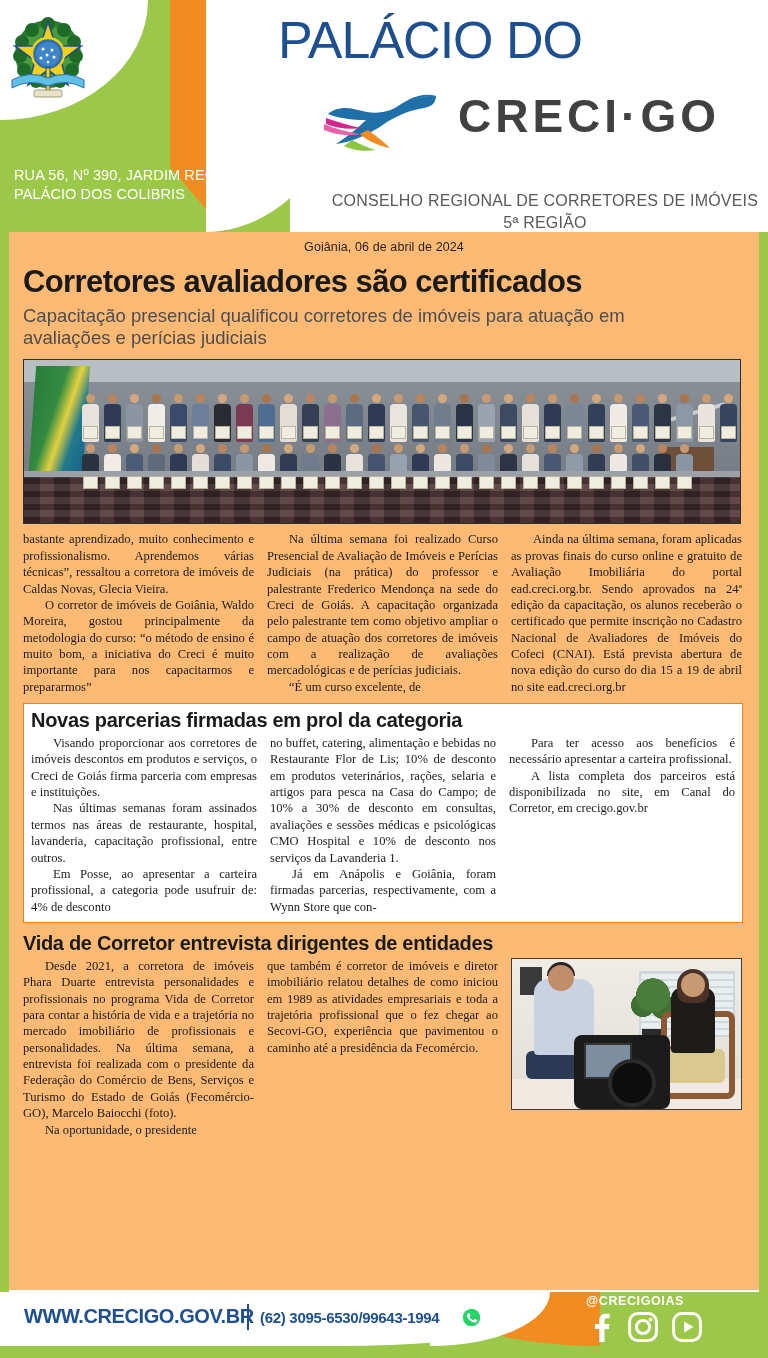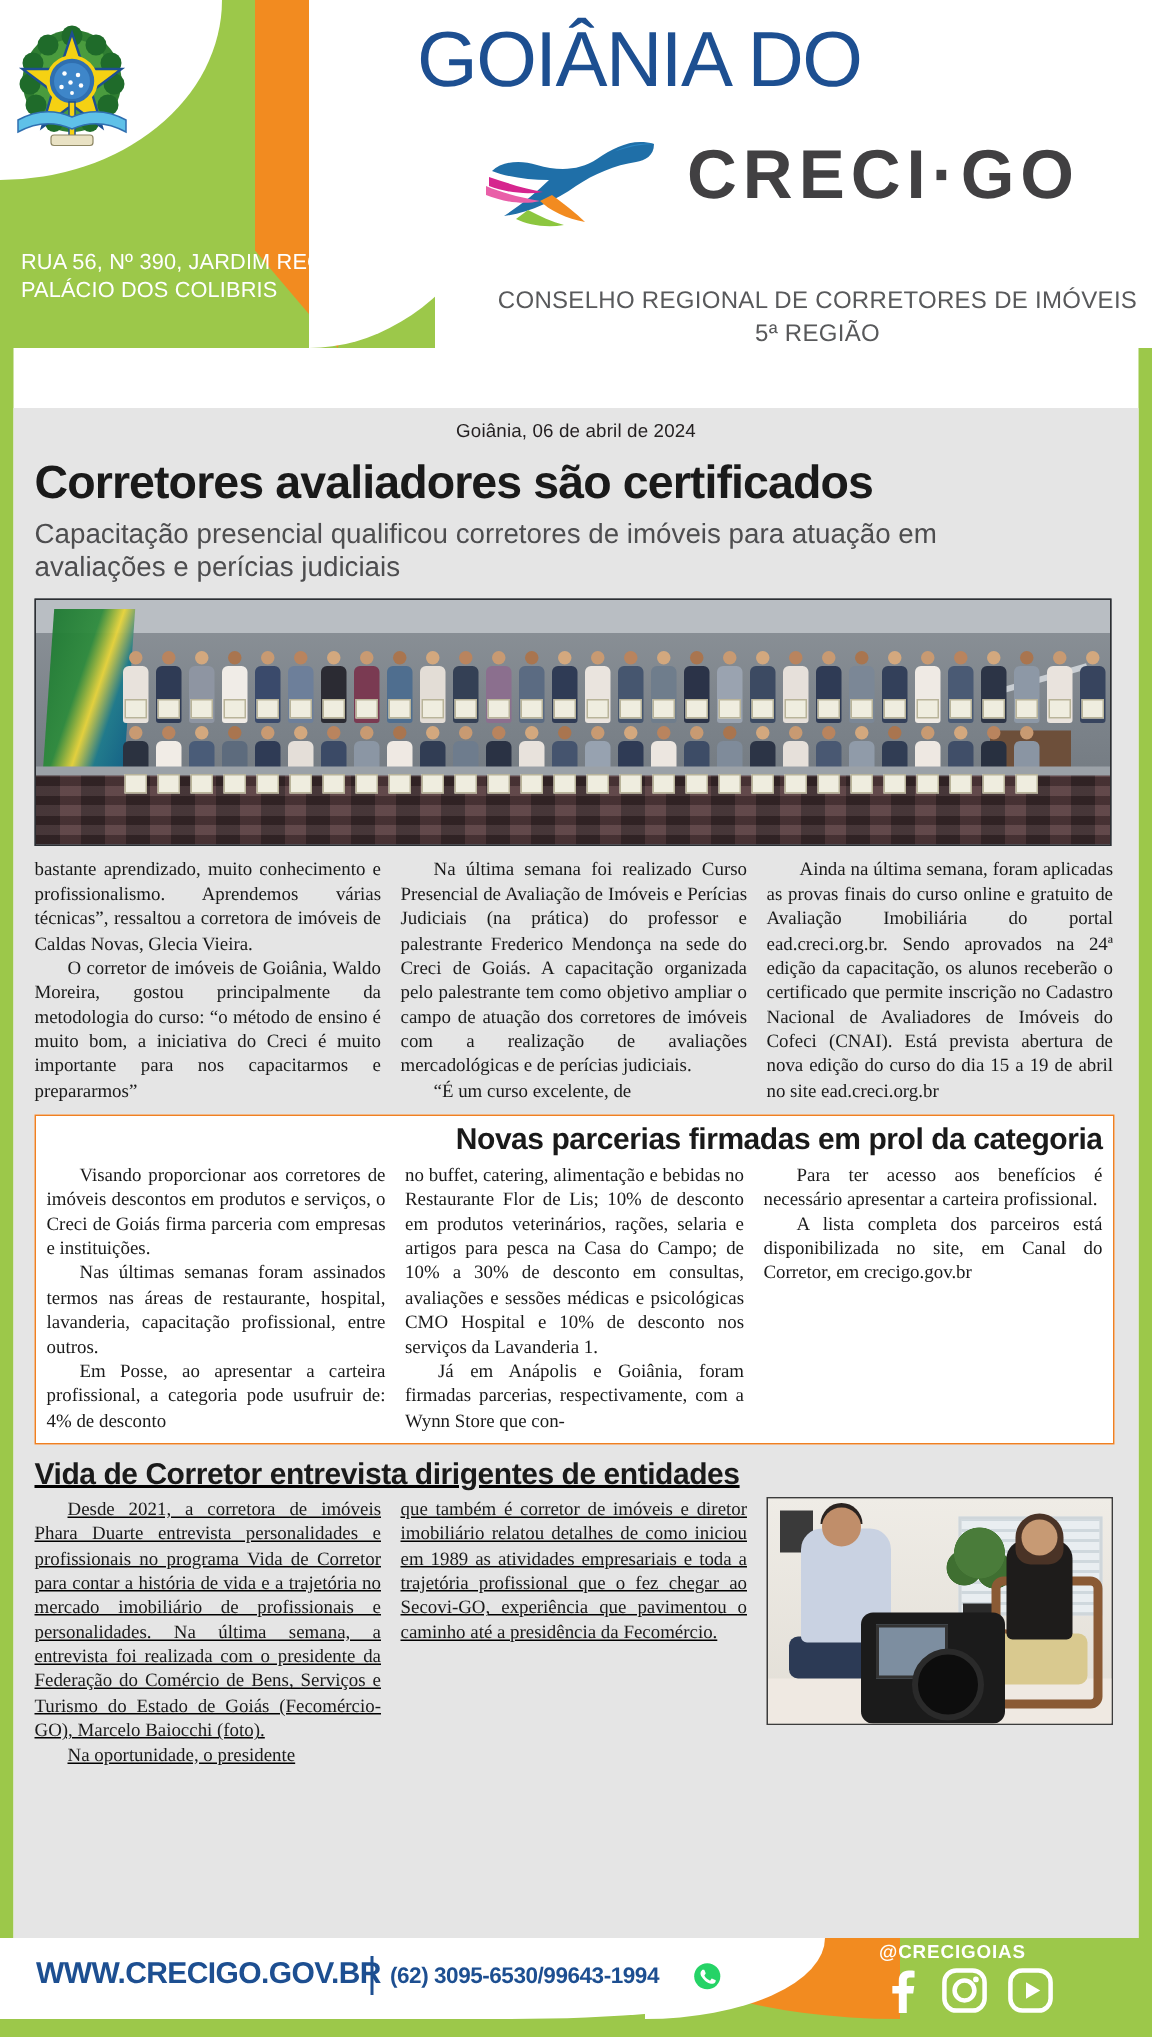--- a/index.html
+++ b/index.html
@@ -49,21 +49,21 @@
   .council{
     position:absolute;left:330px;top:190px;width:430px;text-align:center;
     font-size:16px;color:#58595b;line-height:1.35;letter-spacing:.2px;
   }
 
   
   .rail-l{position:absolute;left:0;top:232px;width:9px;height:1060px;background:#9cc84a;}
   .rail-r{position:absolute;right:0;top:232px;width:9px;height:1060px;background:#9cc84a;}
 
   
-  .body{position:absolute;left:9px;top:232px;width:750px;height:1058px;background:#e5e5e5;margin-top:40px;}
+  .body{position:absolute;left:9px;top:232px;width:750px;height:1058px;background:#fdba74;}
   .dateline{
     text-align:center;font-size:12.5px;color:#231f20;padding-top:8px;
     font-family:"Liberation Sans",sans-serif;letter-spacing:.1px;
   }
   .lead-title{
     font-size:31px;font-weight:bold;color:#1a1a1a;letter-spacing:-.6px;
     margin:12px 0 0 14px;line-height:1.05;font-family:"Liberation Sans",sans-serif;
   }
   .lead-sub{
     font-size:18.5px;color:#4d4d4f;margin:6px 0 0 14px;line-height:1.24;
@@ -101,27 +101,27 @@
     hyphens:none;}
   .col p{margin:0;text-indent:22px;}
 
   
   .box2{
     position:relative;margin:8px 0 0 14px;width:720px;border:1.6px solid #ef8022;
     box-sizing:border-box;padding:5px 7px 7px 7px;background:#fff;
   }
   .box2 .bx-title{
     font-size:20px;font-weight:bold;color:#1a1a1a;letter-spacing:-.3px;
-    font-family:"Liberation Sans",sans-serif;line-height:1.15;margin-bottom:3px;text-align:right;
+    font-family:"Liberation Sans",sans-serif;line-height:1.15;margin-bottom:3px;
   }
   .cols3{display:flex;gap:13px;}
   .cols3 .col{width:226px;}
 
   
-  .sec3{margin:9px 0 0 14px;width:722px;text-decoration:underline;}
+  .sec3{margin:9px 0 0 14px;width:722px;}
   .sec3 .s3-title{
     font-size:20px;font-weight:bold;color:#1a1a1a;letter-spacing:-.3px;
     font-family:"Liberation Sans",sans-serif;margin-bottom:3px;
   }
   .s3-cols{display:flex;gap:13px;}
   .s3-cols .col{width:231px;}
   .col3wrap{width:231px;}
 
   
   .photo2{
@@ -229,21 +229,21 @@
       <rect x="36" y="62" width="4" height="26" fill="#f5d113" stroke="#1d4f91" stroke-width="1"></rect>
       <path d="M2 74 Q20 64 38 72 Q56 64 74 74 L74 82 Q56 72 38 80 Q20 72 2 82 Z" fill="#5fc1e8" stroke="#2f6fb0" stroke-width="1"></path>
       <rect x="24" y="84" width="28" height="7" rx="2" fill="#e9e2c4" stroke="#8d8663" stroke-width=".8"></rect>
     </svg>
 
     <div class="addr">
       <div>RUA 56, Nº 390,  JARDIM REGIÃO</div>
       <div>PALÁCIO DOS COLIBRIS</div>
     </div>
 
-    <div class="noticias">GOIÂNIA DO</div>
+    <div class="noticias">PALÁCIO DO</div>
 
     <div class="logo-wrap">
       <svg class="logo-bird" viewBox="0 0 130 68">
         <path d="M118 12 C104 8 92 14 80 22 C68 30 54 30 40 26 C28 22 16 24 10 30 C20 34 34 36 48 36 C40 44 30 52 18 60 C34 58 52 50 66 40 C78 32 92 26 106 24 C112 23 118 20 118 12 Z" fill="#1f6fa8"></path>
         <path d="M118 12 C110 11 100 13 92 17 C100 14 110 12 118 12 Z" fill="#2a86c4"></path>
         <path d="M8 34 C20 38 32 42 44 44 C32 46 18 44 8 40 Z" fill="#d6258e"></path>
         <path d="M6 40 C18 45 30 48 42 50 C30 53 16 50 6 46 Z" fill="#e95fa8"></path>
         <path d="M50 46 C58 52 66 58 72 64 C60 62 48 56 42 50 Z" fill="#f28b20"></path>
         <path d="M34 56 C42 60 50 64 58 66 C46 68 34 66 26 62 Z" fill="#8cc63f"></path>
       </svg>

